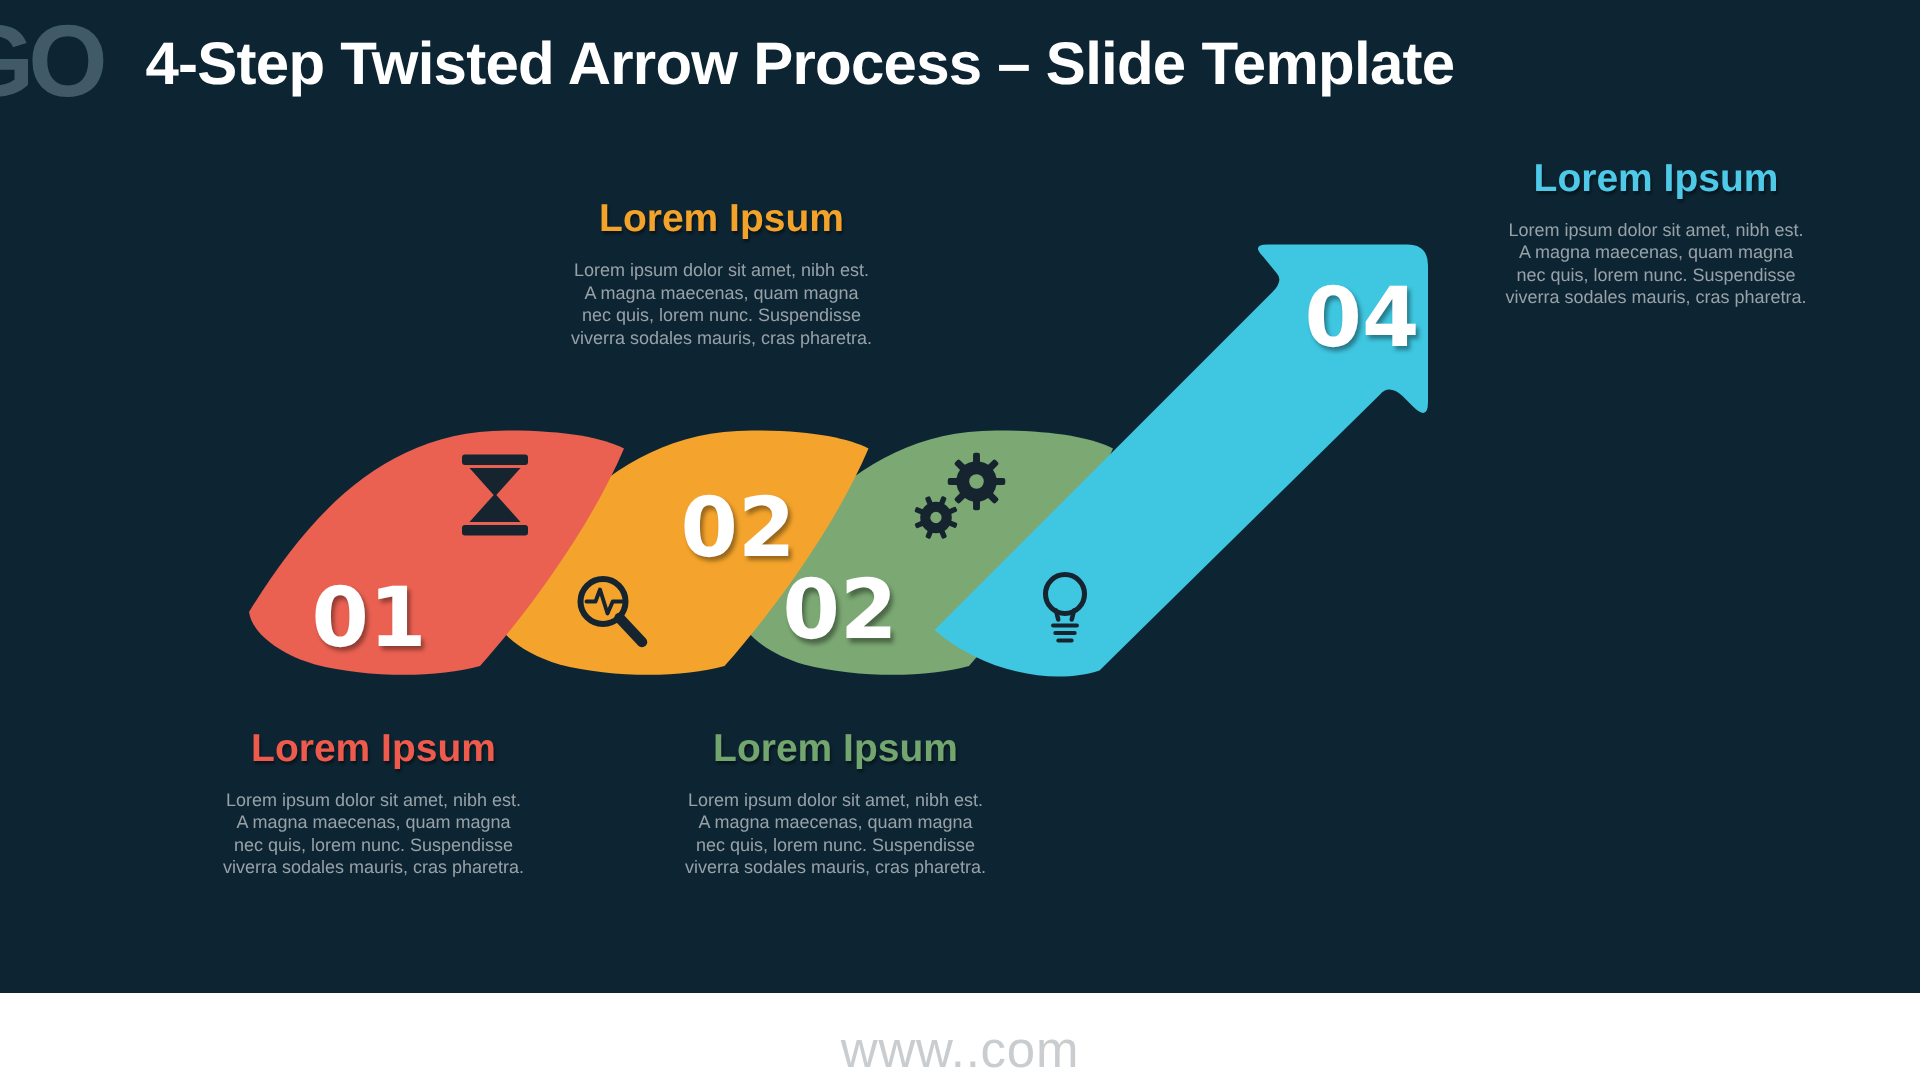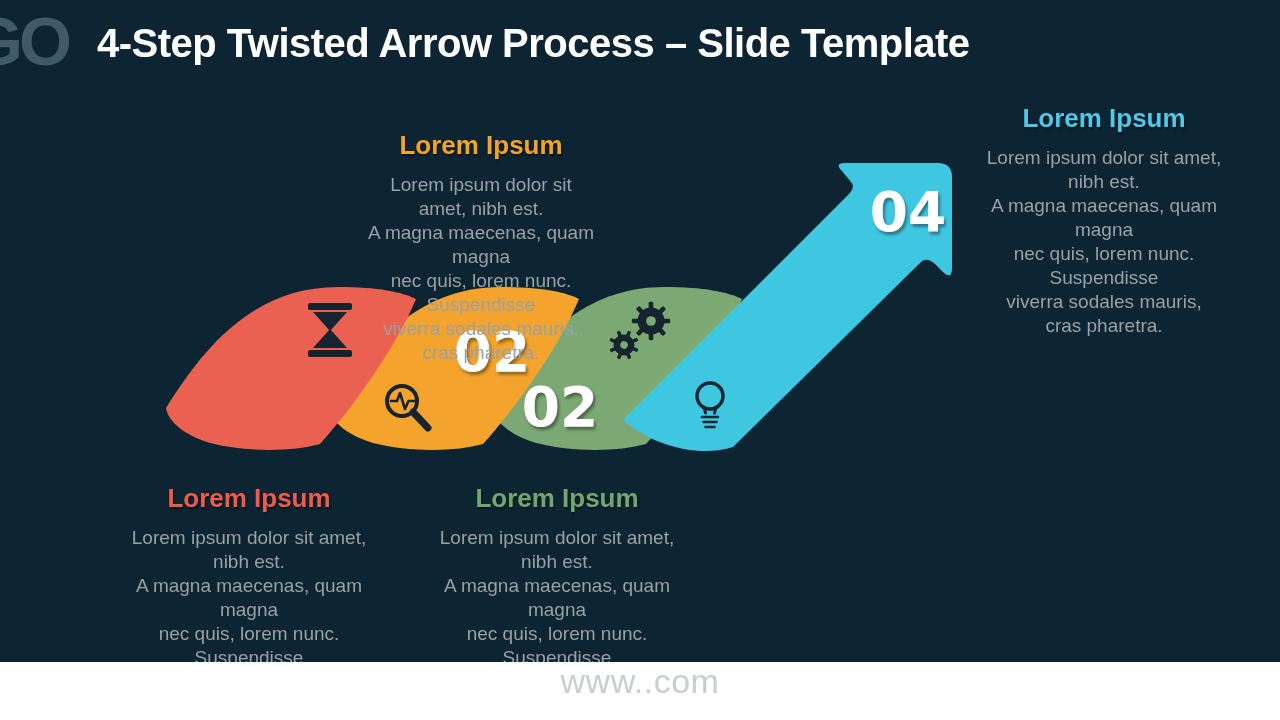--- a/index.html
+++ b/index.html
@@ -35,27 +35,27 @@
   .block{position:absolute;text-align:center;}
   .block h3{
     margin:0 0 13px 0;font-size:26px;font-weight:bold;line-height:1.1;
     text-shadow:1px 2px 2px rgba(0,0,0,.45);
   }
   .h-red h3{color:var(--heading_red);}
   .h-orange h3{color:var(--heading_orange);}
   .h-green h3{color:var(--heading_green);}
   .h-cyan h3{color:var(--heading_cyan);}
   .block p{
-    margin:10px;font-size:19px;line-height:1.27;color:var(--body_gray);
+    margin:10px;font-size:12px;line-height:1.27;color:var(--body_gray);
     white-space:pre-line;
   }
   .footer{
     position:absolute;left:0;bottom:0;width:1280px;height:58px;
     background:var(--white);
-    display:flex;align-items:flex-start;justify-content:center;
+    display:flex;align-items:flex-end;justify-content:center;
     font-size:34px;letter-spacing:0.5px;
   }
   .footer .lt{color:var(--footer_gray);}
   .footer .dk{color:var(--footer_dark);font-weight:600;}
 </style>
 </head>
 <body>
 
 <div class="slide">
 
@@ -134,20 +134,21 @@
       <use href="#gearU" transform="translate(624,345) scale(10.5) rotate(22)"></use>
     </g>
 
     <g stroke="var(--icon)" fill="none" stroke-linecap="round">
       <circle cx="710" cy="396" r="13" stroke-width="3.4"></circle>
       <path d="M704 407 l1.5 6 M716 407 l-1.5 6" stroke-width="3"></path>
       <path d="M702 417 h16 M703.5 422 h13 M705.5 427 h9" stroke-width="2.6"></path>
     </g>
   </svg>
 
+  <div class="num" style="left:246px;top:412px;">01</div>
   <div class="num" style="left:492px;top:336px;margin-top:16px;">02</div>
   <div class="num" style="left:560px;top:407px;">02</div>
   <div class="num" style="left:908px;top:212px;text-align:center;">04</div>
 
   <div class="block h-orange" style="left:354px;top:131px;width:254px;">
     <h3>Lorem Ipsum</h3>
     <p>Lorem ipsum dolor sit amet, nibh est.
 A magna maecenas, quam magna
 nec quis, lorem nunc. Suspendisse
 viverra sodales mauris, cras pharetra.</p>

